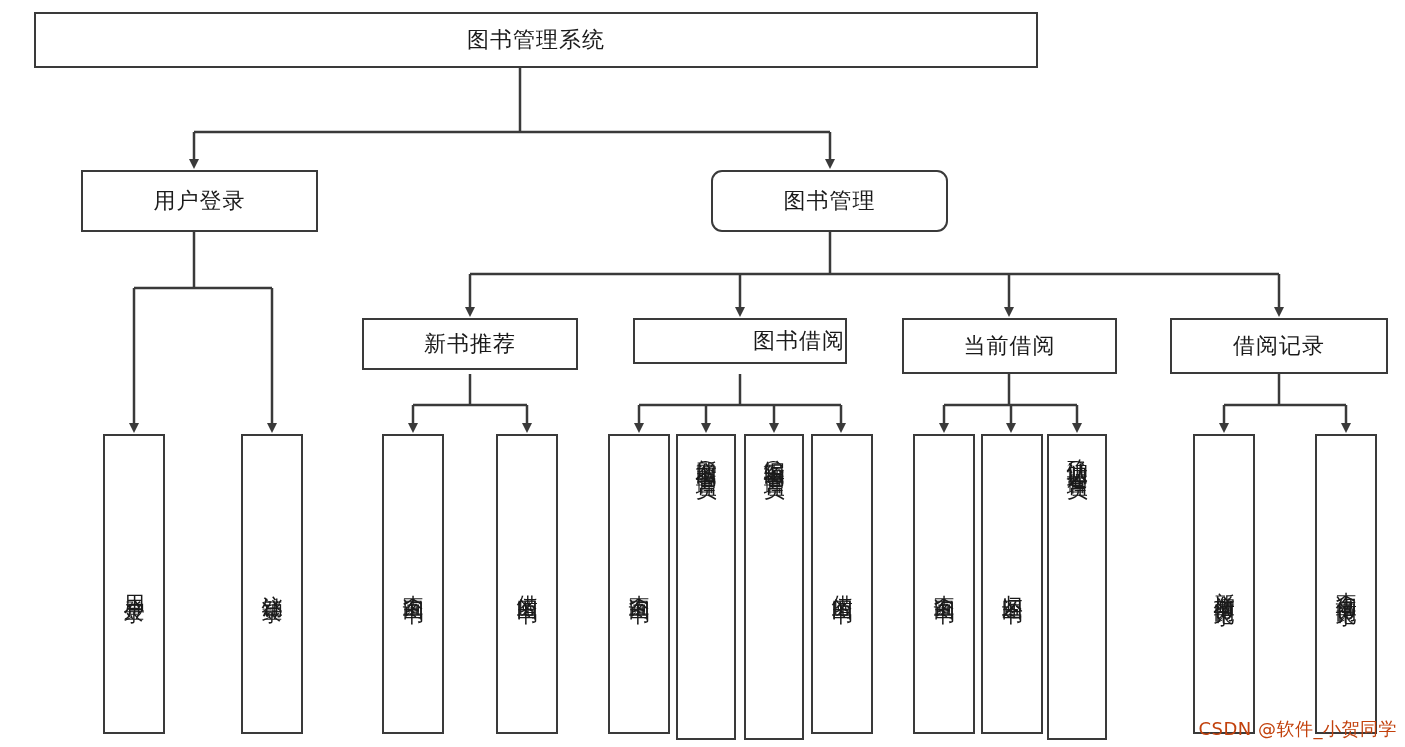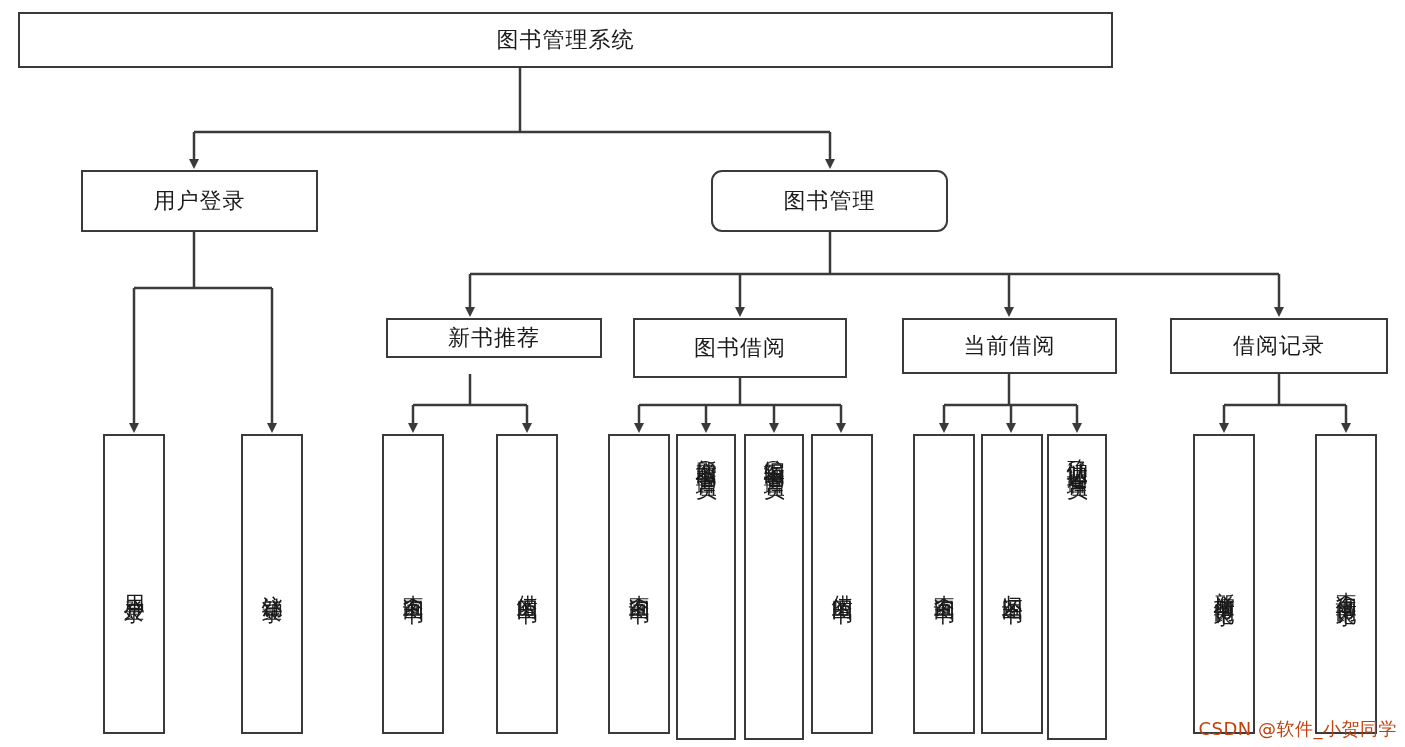--- a/index.html
+++ b/index.html
@@ -126,35 +126,35 @@
     </g>
 
     <g stroke="#3a3a3a" stroke-width="2.5" fill="none">
       <path d="M1279,374 L1279,405"></path>
       <path d="M1224,405 L1346,405"></path>
       <path d="M1224,405 L1224,424" marker-end="url(#arrow)"></path>
       <path d="M1346,405 L1346,424" marker-end="url(#arrow)"></path>
     </g>
   </svg>
 
-  <div class="node horiz" style="left:18px; top:12px; width:1095px; height:56px;">
+  <div class="node horiz" style="left:34px; top:12px; width:1004px; height:56px;">
     <span class="label">图书管理系统</span>
   </div>
 
   <div class="node horiz" style="left:81px; top:170px; width:237px; height:62px;">
     <span class="label">用户登录</span>
   </div>
   <div class="node horiz" style="left:711px; top:170px; width:237px; height:62px;border-radius:11px;">
     <span class="label">图书管理</span>
   </div>
 
-  <div class="node horiz" style="left:362px; top:318px; width:216px; height:40px;margin-left:24px;">
+  <div class="node horiz" style="left:362px; top:318px; width:216px; height:52px;">
     <span class="label">新书推荐</span>
   </div>
-  <div class="node horiz" style="left:633px; top:318px; width:214px; height:60px;">
+  <div class="node horiz" style="left:633px; top:318px; width:214px; height:46px;justify-content:flex-end;">
     <span class="label">图书借阅</span>
   </div>
   <div class="node horiz" style="left:902px; top:318px; width:215px; height:56px;">
     <span class="label">当前借阅</span>
   </div>
   <div class="node horiz" style="left:1170px; top:318px; width:218px; height:56px;">
     <span class="label">借阅记录</span>
   </div>
 
   <div class="node vert centered" style="left:103px; top:434px; width:62px; height:300px;">

